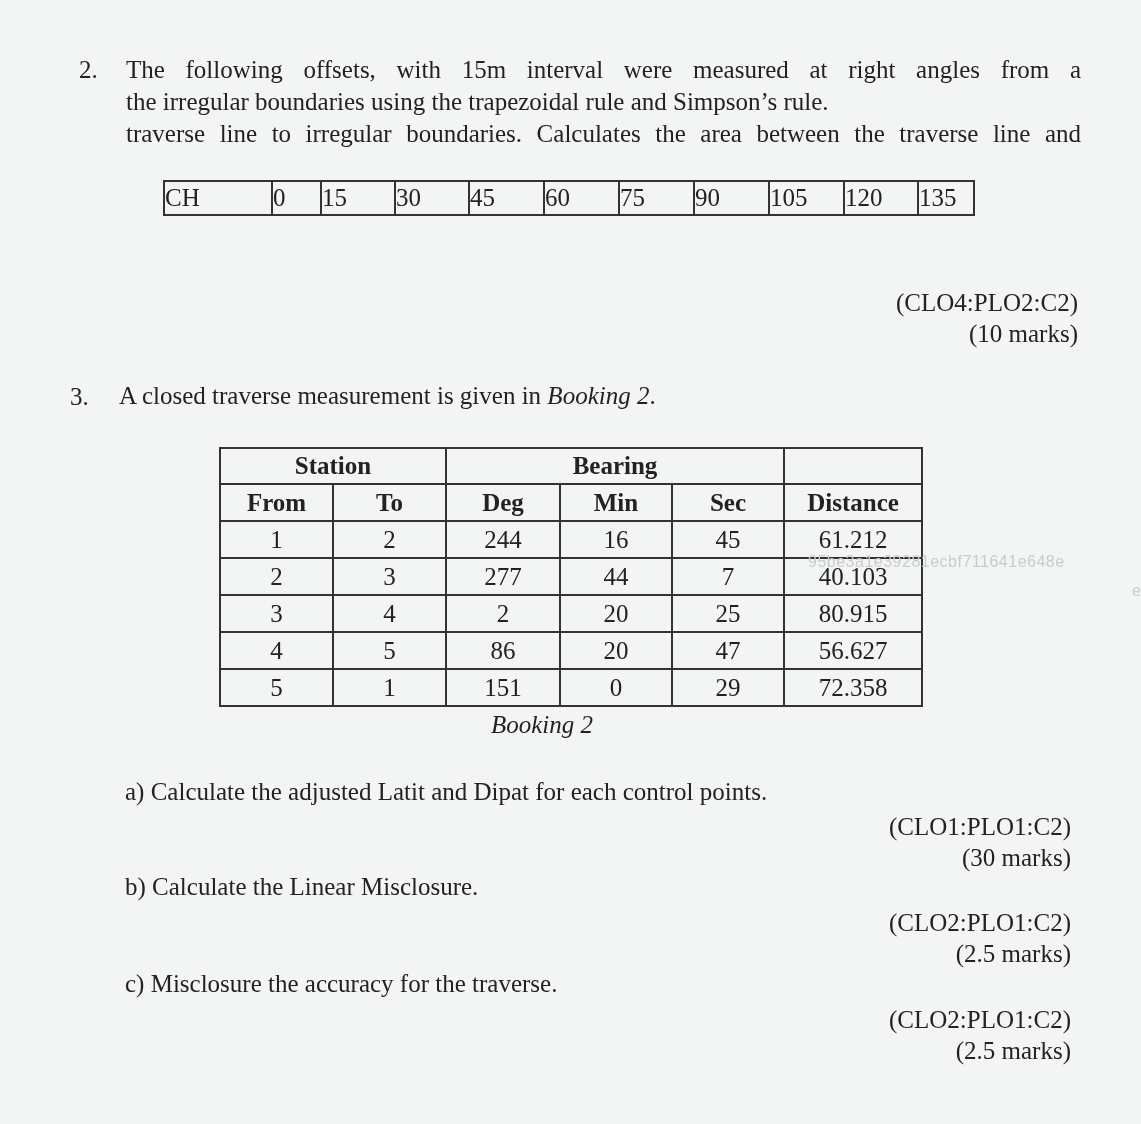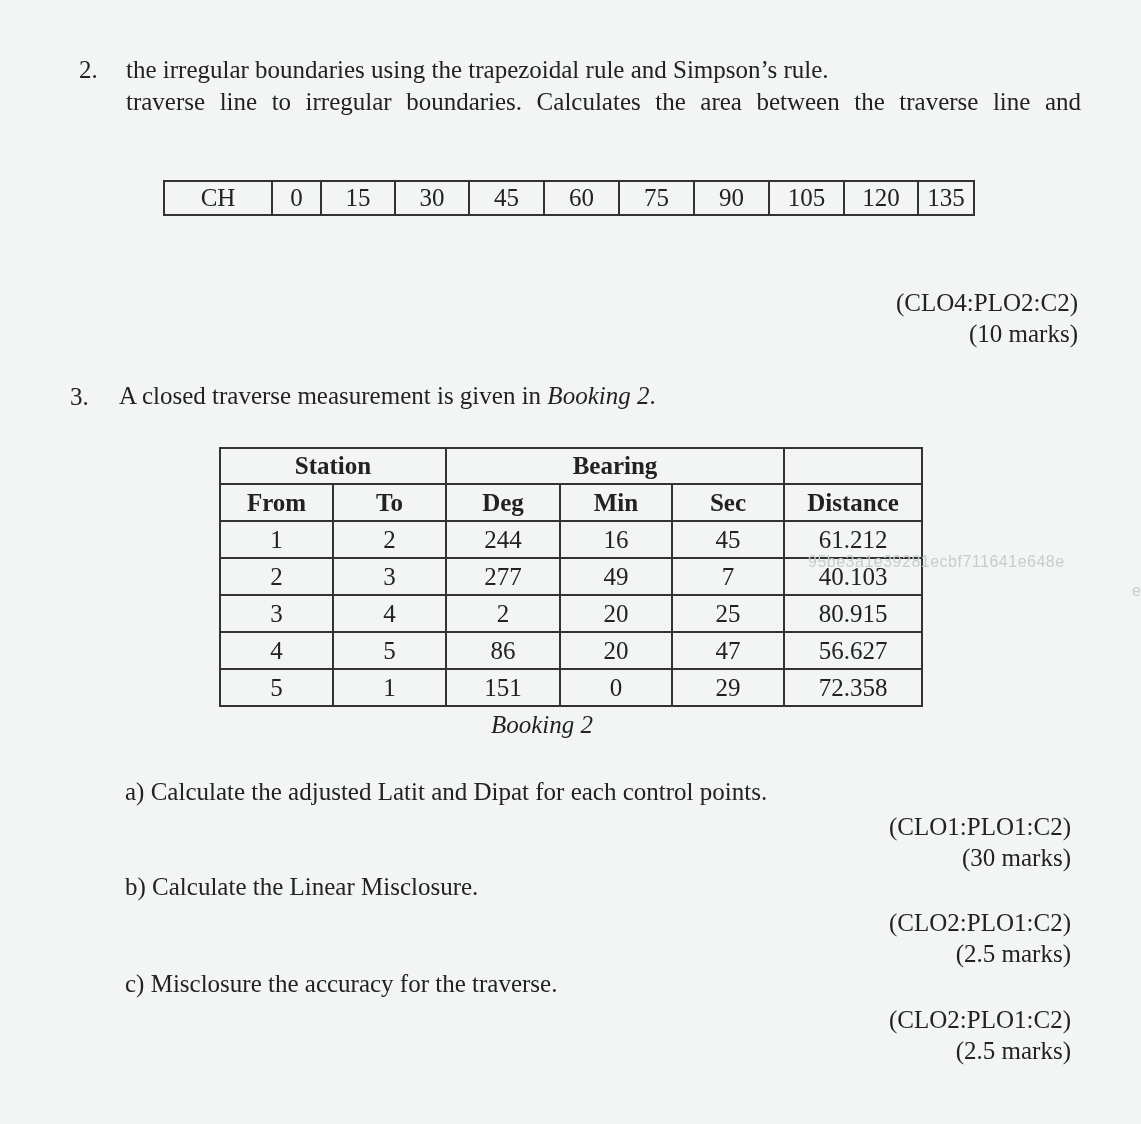--- a/index.html
+++ b/index.html
@@ -8,21 +8,21 @@
     background: #f3f4f4;
     font-family: "Liberation Serif", "DejaVu Serif", serif;
     color: #222;
     position: relative;
   }
   .abs { position: absolute; }
   .q-num { font-size: 25px; }
   .para { font-size: 25px; line-height: 32px; text-align: justify; text-align-last: left; }
   table { border-collapse: collapse; position: absolute; }
   .t1 td {
-    border: 2px solid #333; font-size: 25px; text-align: center;
+    border: 2px solid #333; font-size: 25px; text-align: left;
     height: 32px; padding: 0; line-height: 30px;
   }
   .t2 td, .t2 th {
     border: 2px solid #333; font-size: 25px; text-align: center;
     height: 35px; padding: 0; line-height: 34px;
   }
   .t2 th { font-weight: bold; }
   .t2 th.tall { height: 34px; border-radius: 17px; }
   .caption { font-style: italic; font-size: 25px; }
   .ref { font-size: 25px; text-align: right; line-height: 31px; }
@@ -31,20 +31,21 @@
     color: #c9cccd; font-family: "Liberation Sans", sans-serif; font-size: 16px;
     letter-spacing: 0.5px; white-space: nowrap;
   }
   .italic { font-style: italic; }
 </style>
 </head>
 <body>
 
 <div class="abs q-num" style="left:79px; top:56px;">2.</div>
 <div class="abs para" style="left:126px; top:54px; width:955px;">
+  <div style="text-align:justify; text-align-last:justify;">The following offsets, with 15m interval were measured at right angles from a</div>
   <div>the irregular boundaries using the trapezoidal rule and Simpson’s rule.</div>
   <div style="text-align:justify; text-align-last:justify;">traverse line to irregular boundaries. Calculates the area between the traverse line and</div>
 </div>
 
 <table class="t1" style="left:163px; top:180px;">
   <tbody>
       <tr>
     <td style="width:106px;">CH</td>
     <td style="width:47px;">0</td>
     <td style="width:72px;">15</td>
@@ -90,21 +91,21 @@
     <td>2</td>
     <td>244</td>
     <td>16</td>
     <td>45</td>
     <td>61.212</td>
   </tr>
   <tr>
     <td>2</td>
     <td>3</td>
     <td>277</td>
-    <td>49</td>
+    <td>44</td>
     <td>7</td>
     <td>40.103</td>
   </tr>
   <tr>
     <td>3</td>
     <td>4</td>
     <td>2</td>
     <td>20</td>
     <td>25</td>
     <td>80.915</td>

